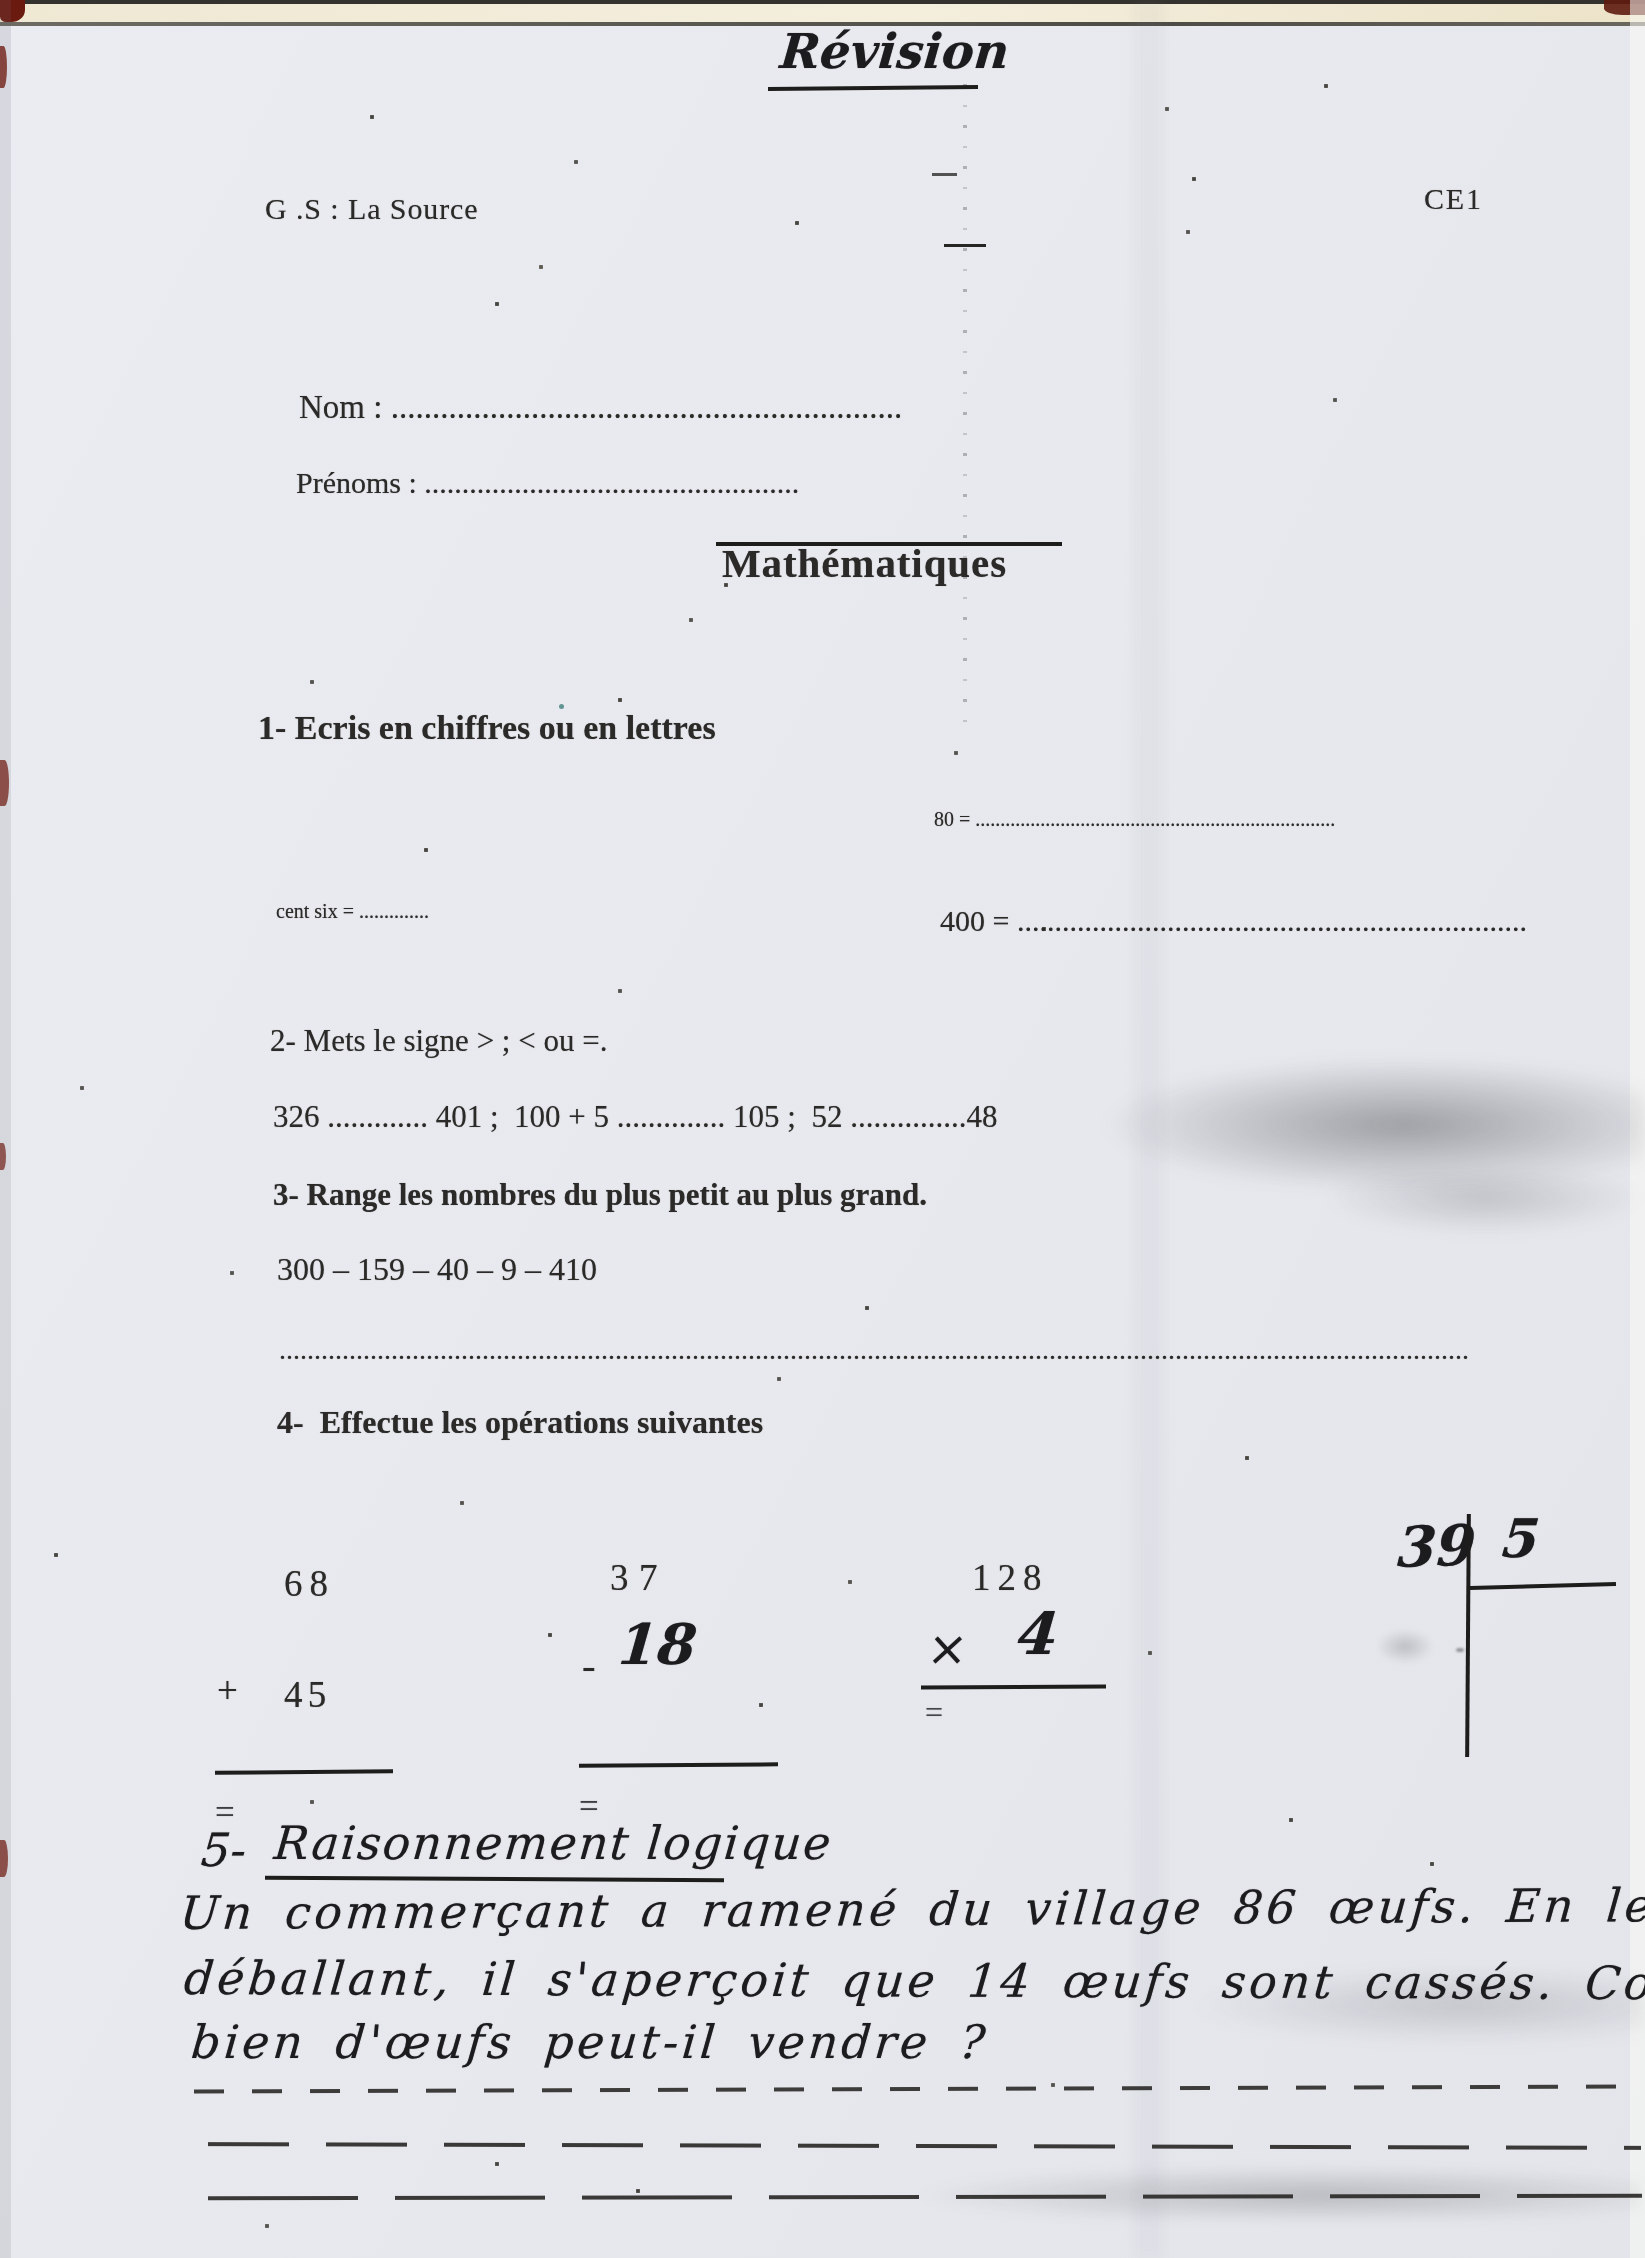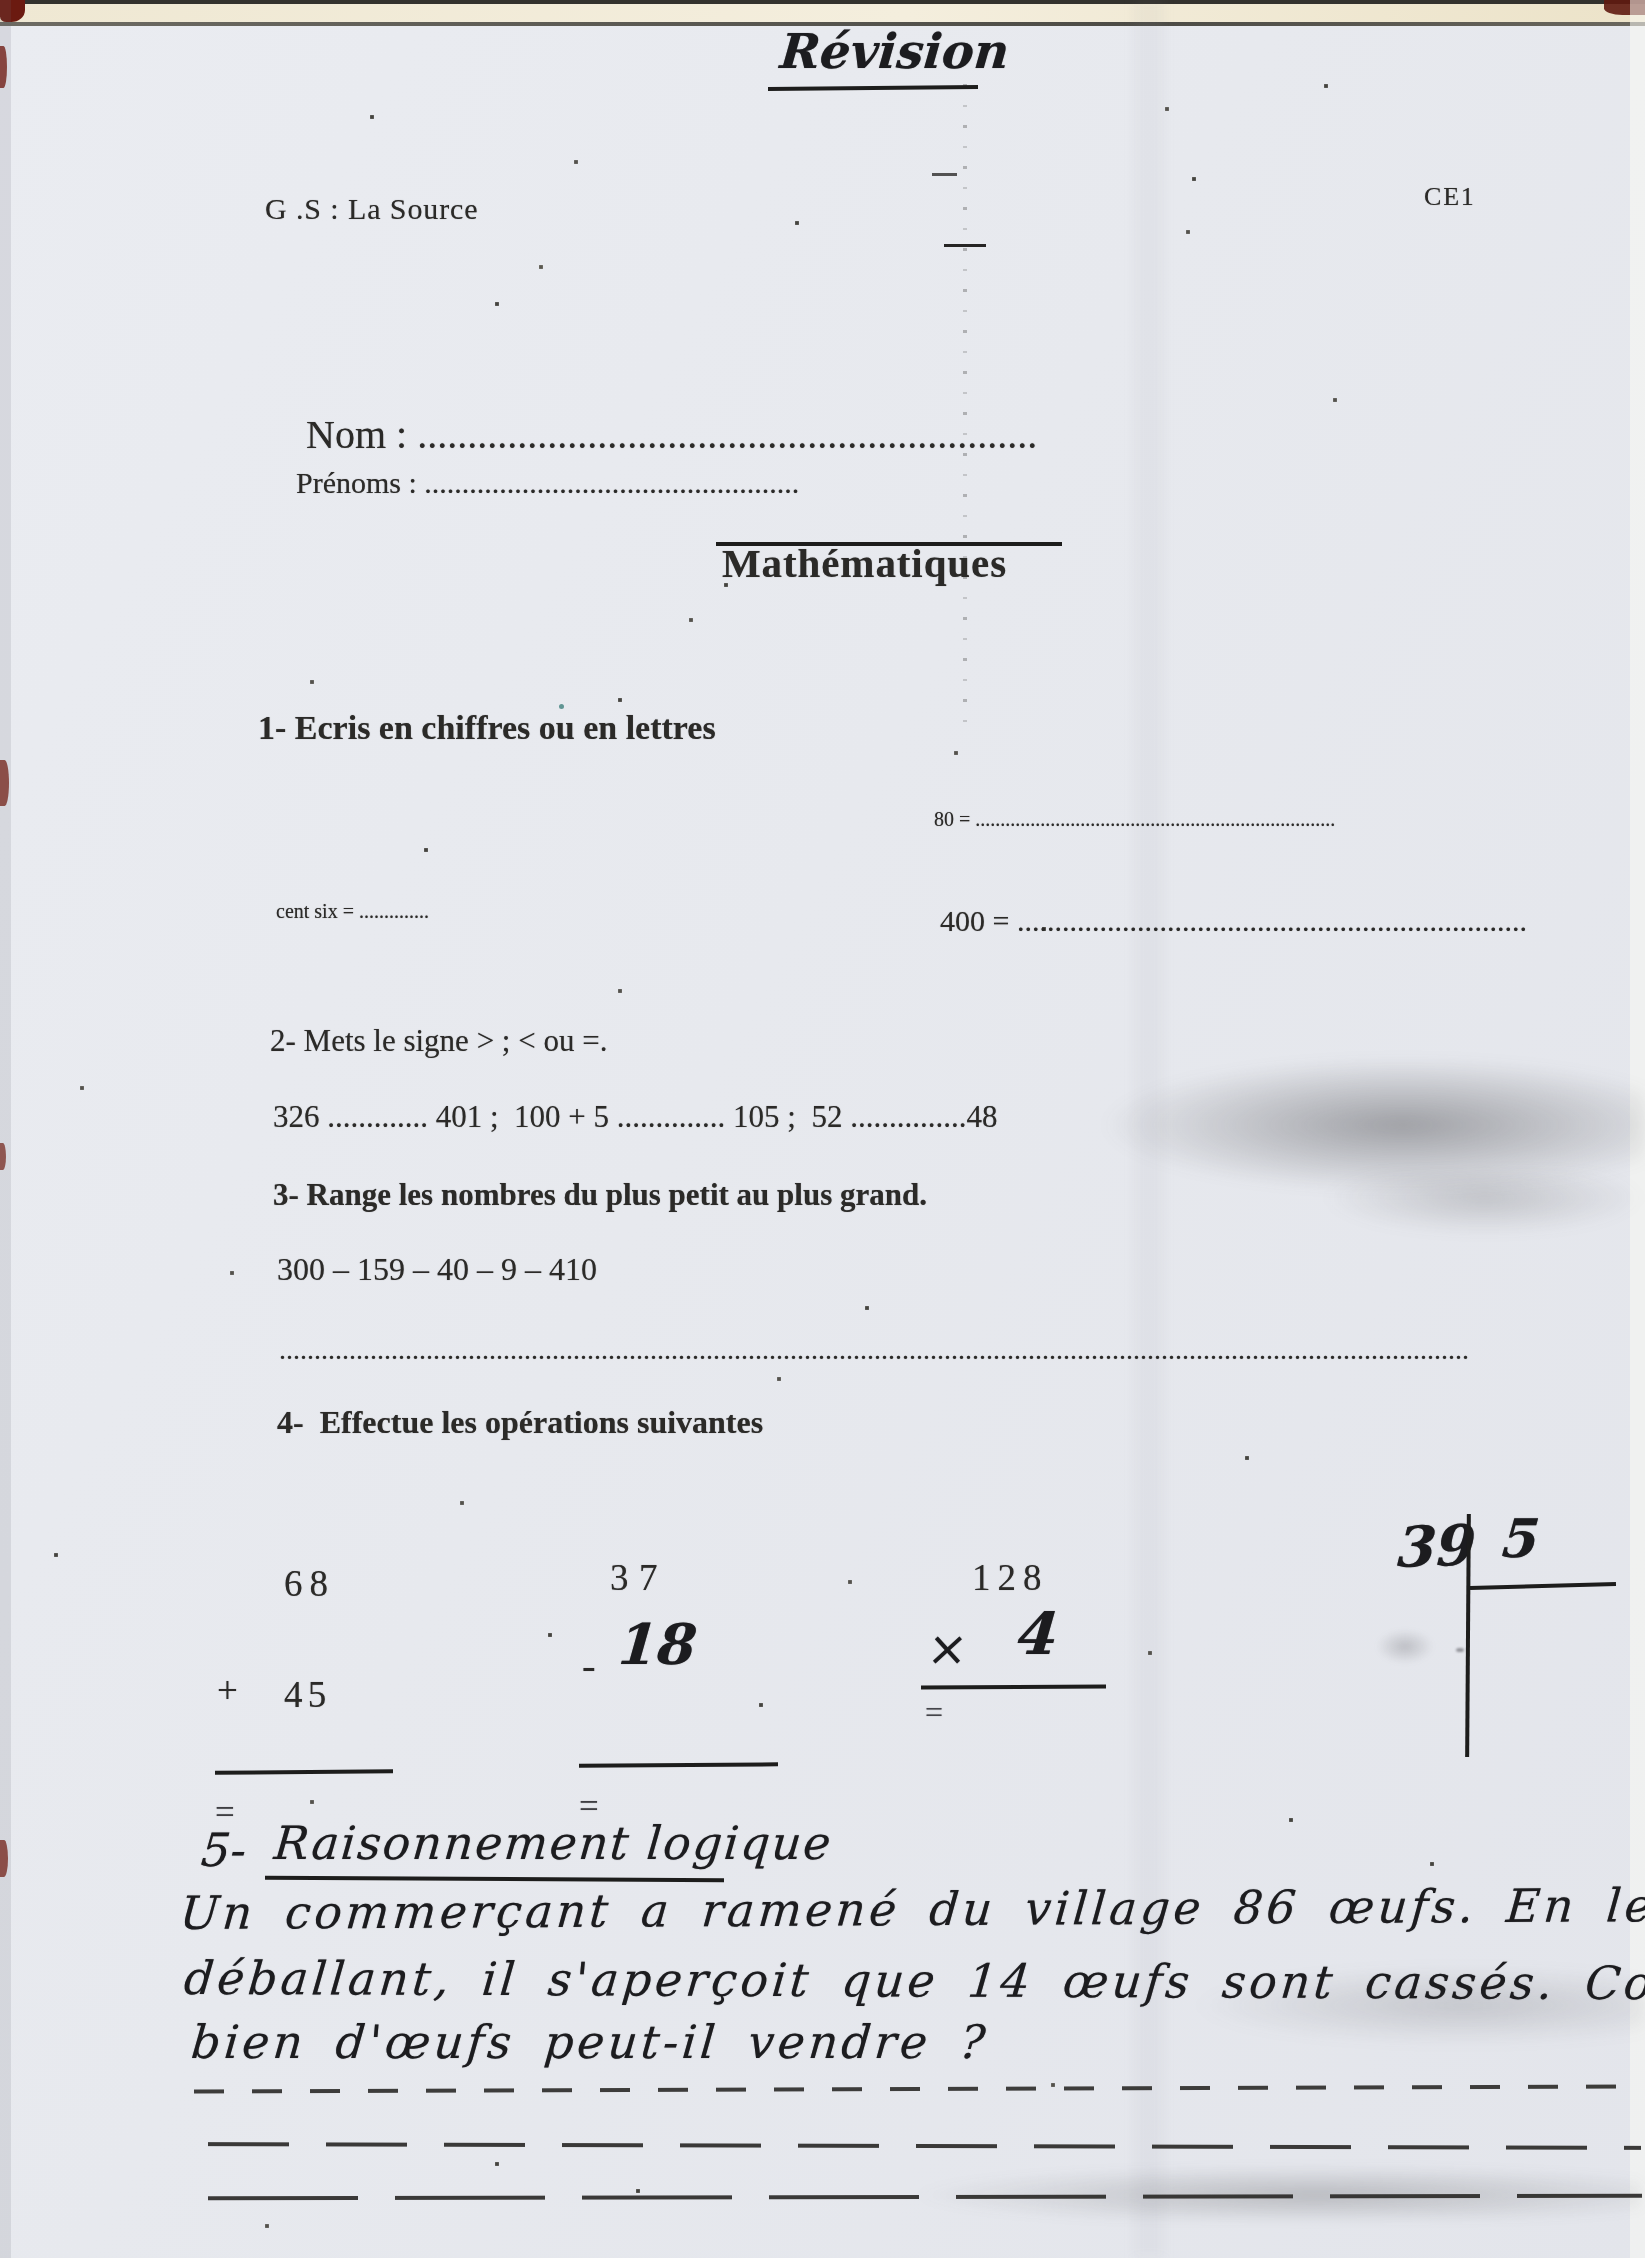--- a/index.html
+++ b/index.html
@@ -60,23 +60,23 @@
 
   <div class="smudge" style="left:1107px;top:1059px;width:538px;height:132px;background:radial-gradient(ellipse at 55% 50%,rgba(62,62,66,.42),rgba(62,62,66,0) 72%);filter:blur(6.2px);"></div>
   <div class="smudge" style="left:1323px;top:1173px;width:322px;height:62px;background:radial-gradient(ellipse at 50% 40%,rgba(70,70,74,.22),rgba(70,70,74,0) 70%);filter:blur(6.2px);"></div>
   <div class="smudge" style="left:1191px;top:1966px;width:454px;height:79px;background:radial-gradient(ellipse at 60% 50%,rgba(75,75,80,.20),rgba(75,75,80,0) 70%);filter:blur(7px);"></div>
   <div class="smudge" style="left:918px;top:2166px;width:723px;height:53px;background:radial-gradient(ellipse at 55% 55%,rgba(60,60,62,.25),rgba(60,60,62,0) 72%);filter:blur(5.3px);"></div>
 
   <div class="abs hand hb" style="left:778px;top:23px;font-size:48px;">Révision</div>
   <div class="rule" style="left:768px;top:86px;width:210px;height:3.5px;transform:rotate(-.5deg);"></div>
 
   <div class="abs printed" style="left:265px;top:192px;font-size:30px;letter-spacing:0.9px;">G .S : La Source</div>
-  <div class="abs printed" style="left:1424px;top:182px;font-size:26px;letter-spacing:1.8px;">CE1</div>
+  <div class="abs printed" style="left:1424px;top:182px;font-size:30px;letter-spacing:1.8px;">CE1</div>
 
-  <div class="abs printed" style="left:266px;top:364px;font-size:40px;">
+  <div class="abs printed" style="left:266px;top:352px;font-size:33px;">
     <span>Nom : </span><span class="dots">..............................................................</span>
   </div>
   <div class="abs printed" style="left:266px;top:432px;font-size:30px;">
     <span>Prénoms : </span><span class="dots">..................................................</span>
   </div>
 
   <div class="abs printed b" style="left:722px;top:491px;font-size:41px;letter-spacing:0.9px;margin-top:48px;">Mathématiques</div>
   <div class="rule" style="left:716px;top:542px;width:346px;height:4.4px;"></div>
 
   <div class="abs printed b" style="left:258px;top:709px;font-size:34px;">1- Ecris en chiffres ou en lettres</div>

